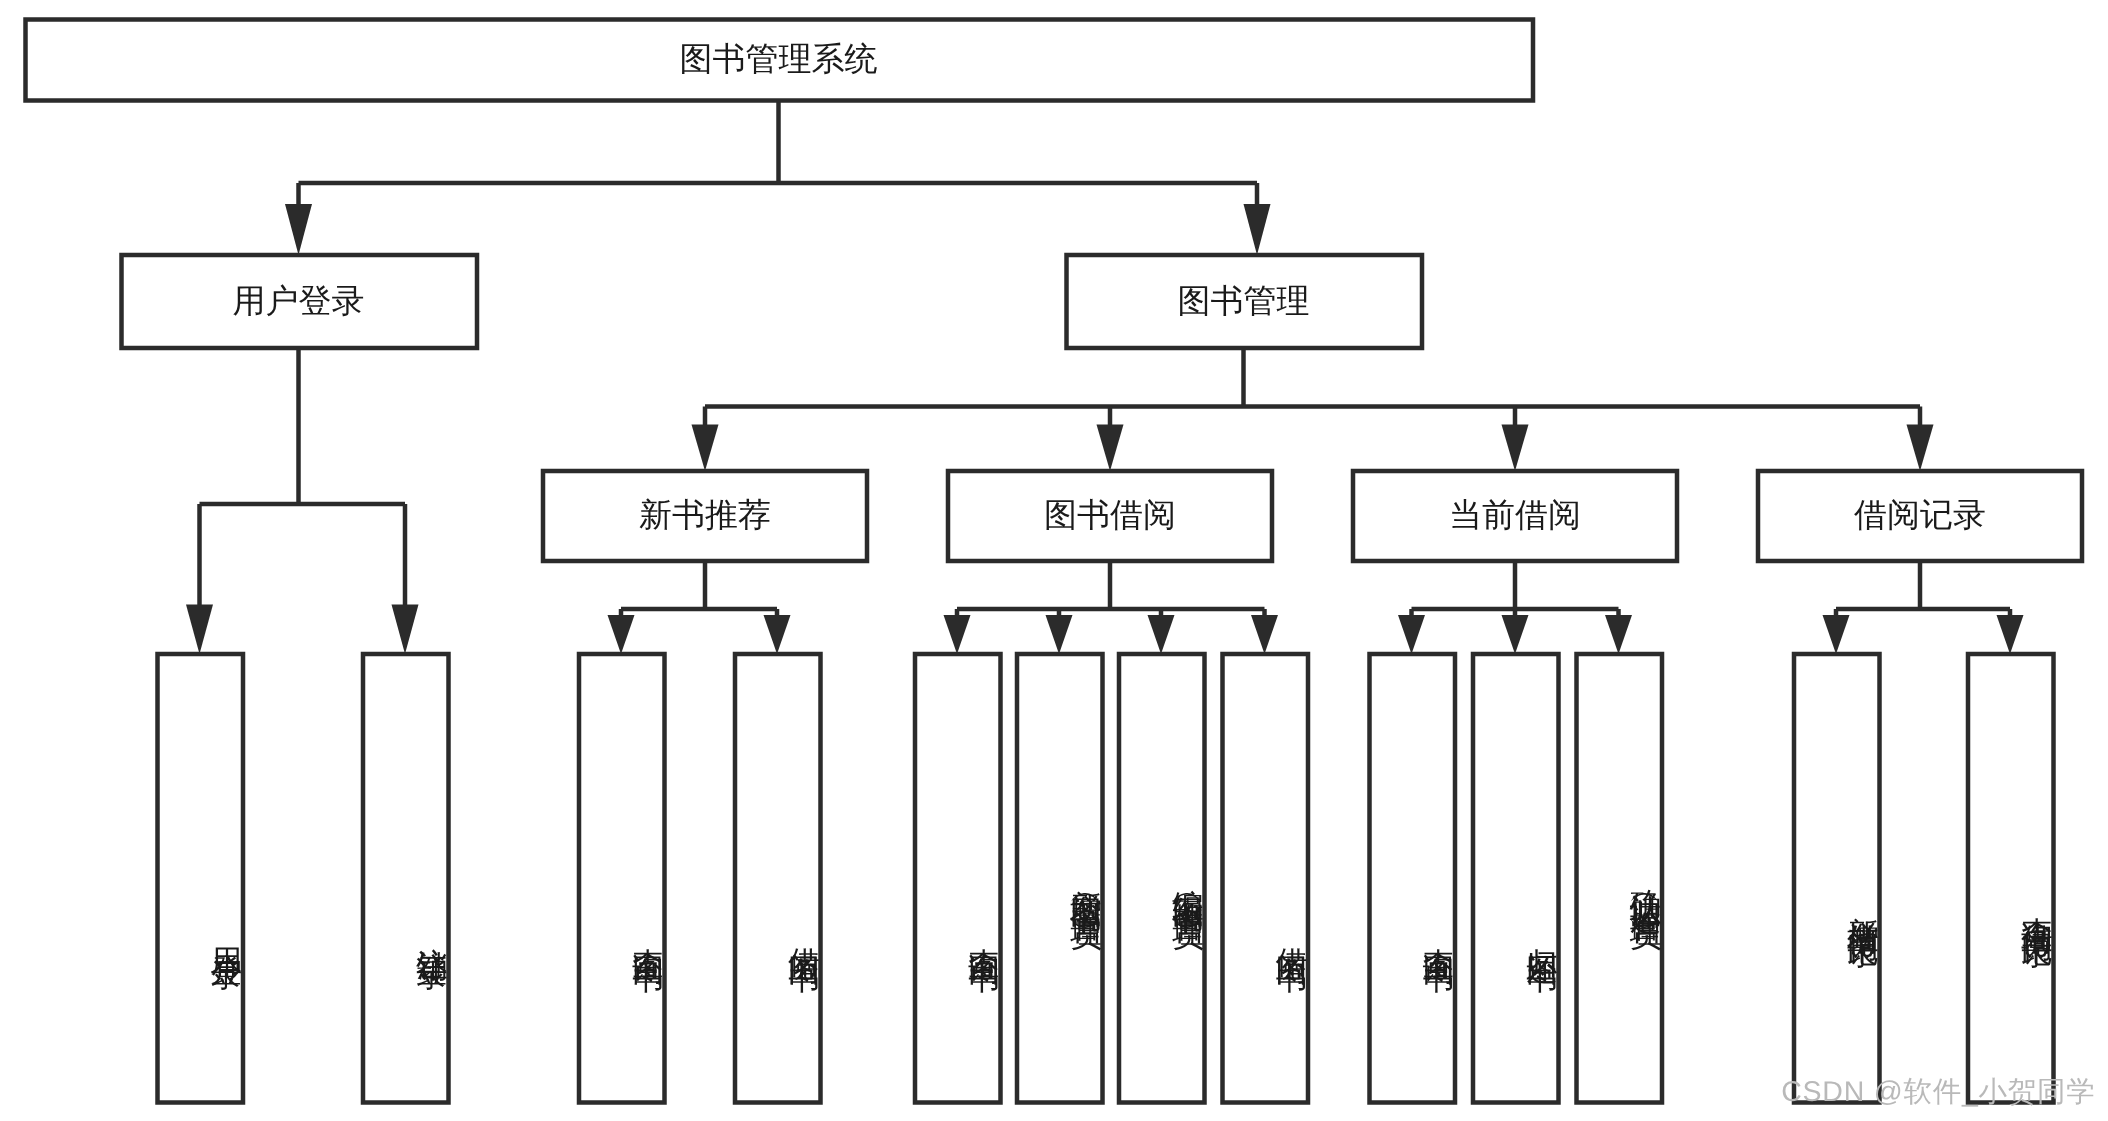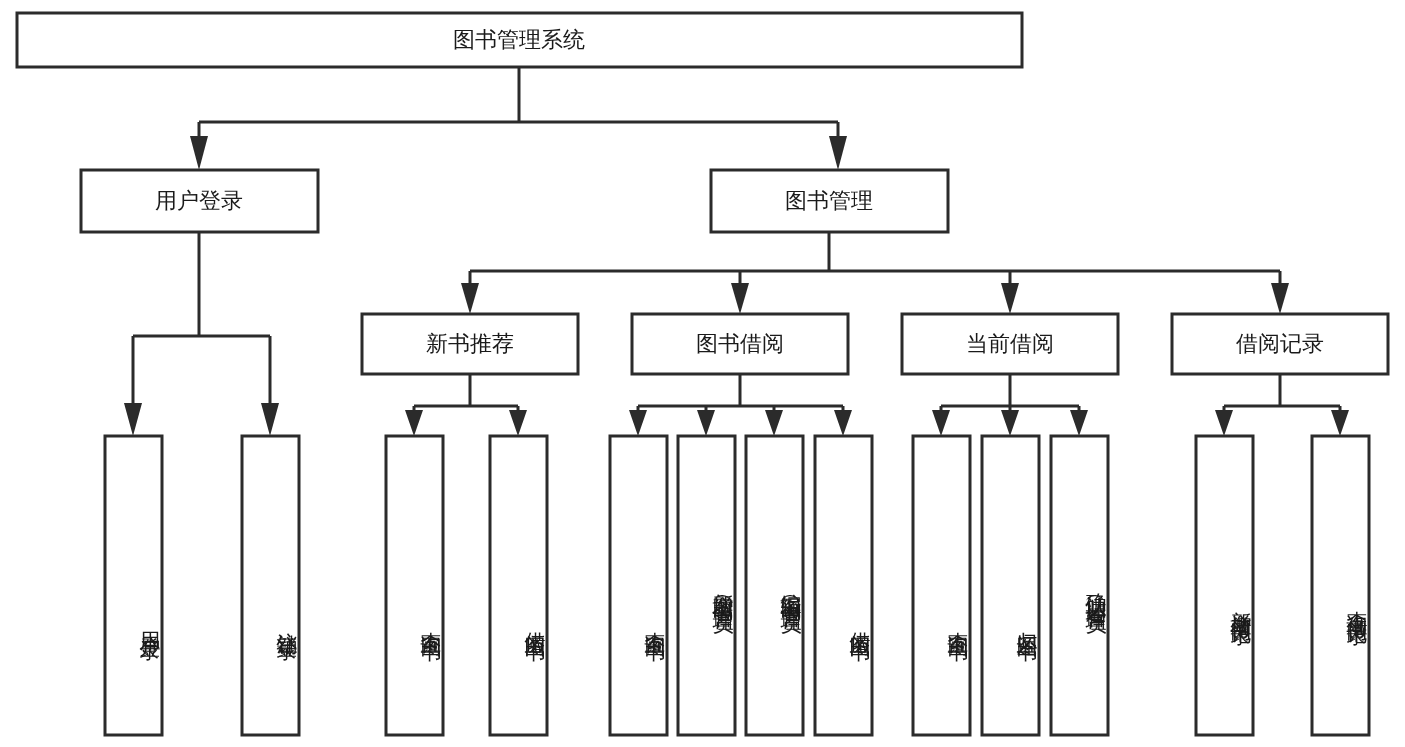--- a/index.html
+++ b/index.html
@@ -222,14 +222,15 @@
   <div class="leaf-label-wrap" style="left:746px; top:444px; width:57px; height:291px;">编辑图书（管理员）</div>
   <div class="leaf-label-wrap" style="left:815px; top:506px; width:57px; height:229px;">借阅图书</div>
 
   <div class="leaf-label-wrap" style="left:913px; top:506px; width:57px; height:229px;">查询图书</div>
   <div class="leaf-label-wrap" style="left:982px; top:506px; width:57px; height:229px;">归还图书</div>
   <div class="leaf-label-wrap" style="left:1051px; top:444px; width:57px; height:291px;">确认归还（管理员）</div>
 
   <div class="leaf-label-wrap" style="left:1196px; top:470px; width:57px; height:265px;">新增借阅记录</div>
   <div class="leaf-label-wrap" style="left:1312px; top:470px; width:57px; height:265px;">查询借阅记录</div>
 
+  <div class="watermark">CSDN @软件_小贺同学</div>
 
 </div>
 
 </body></html>

